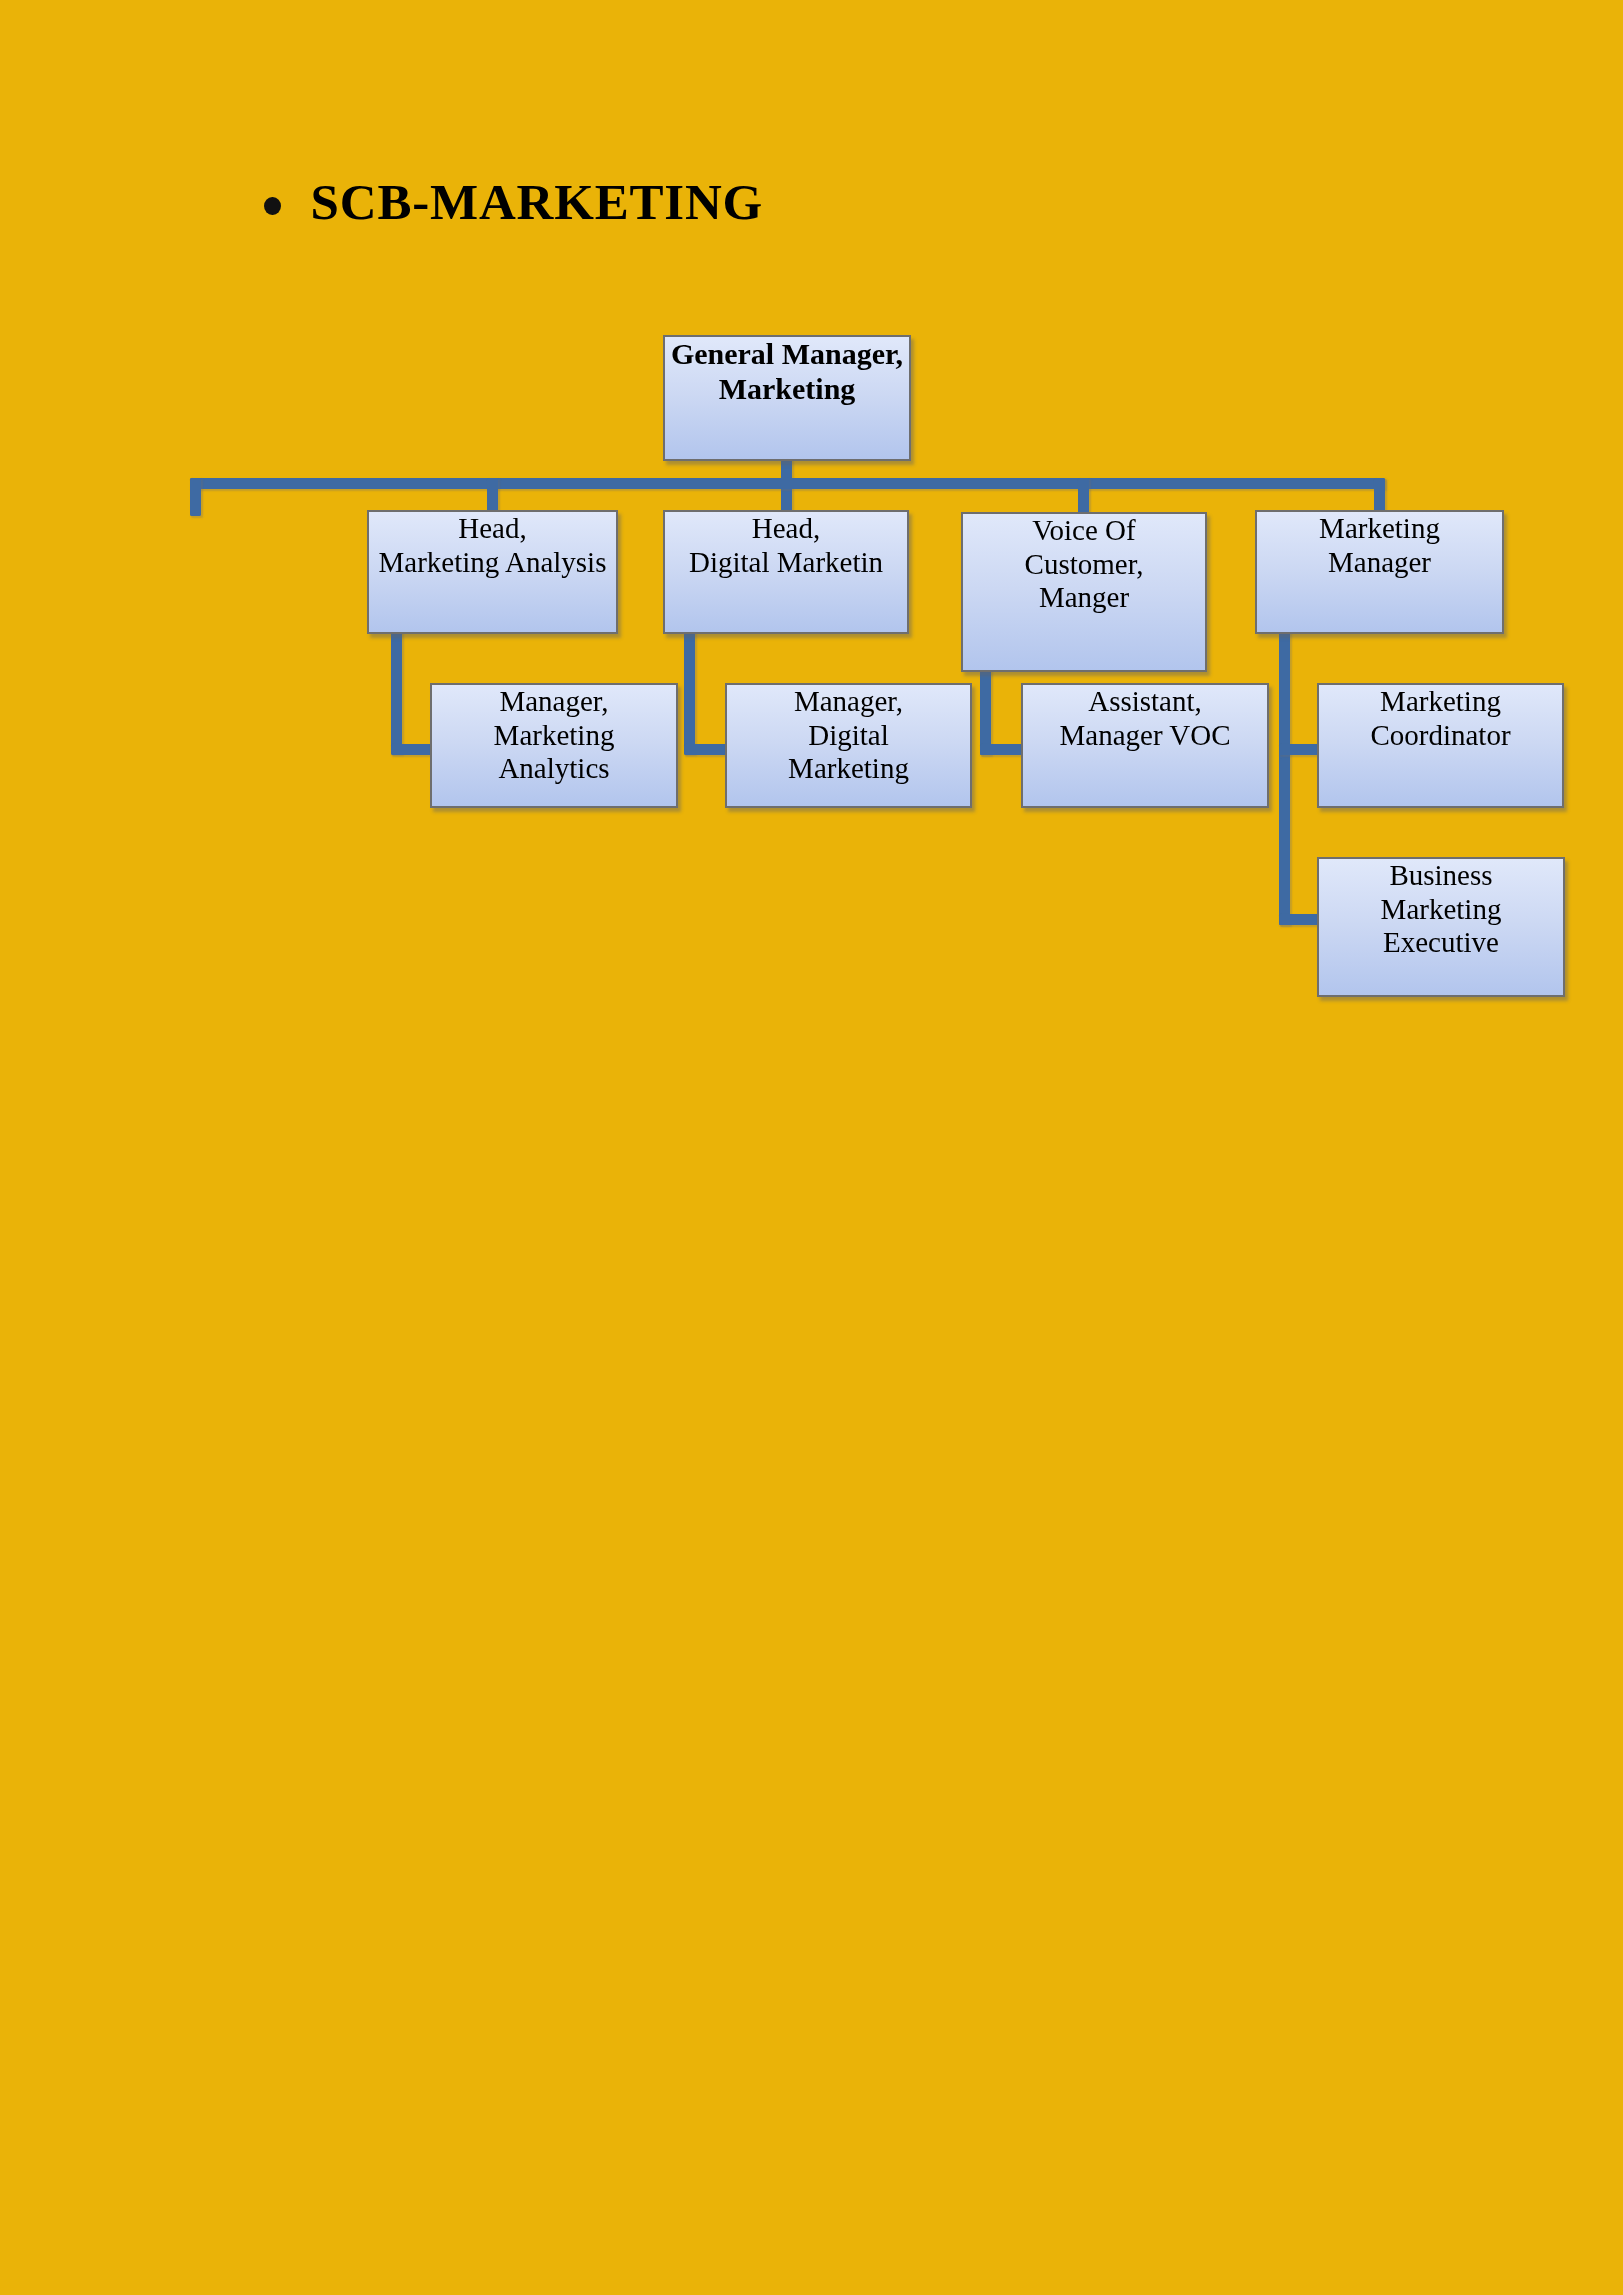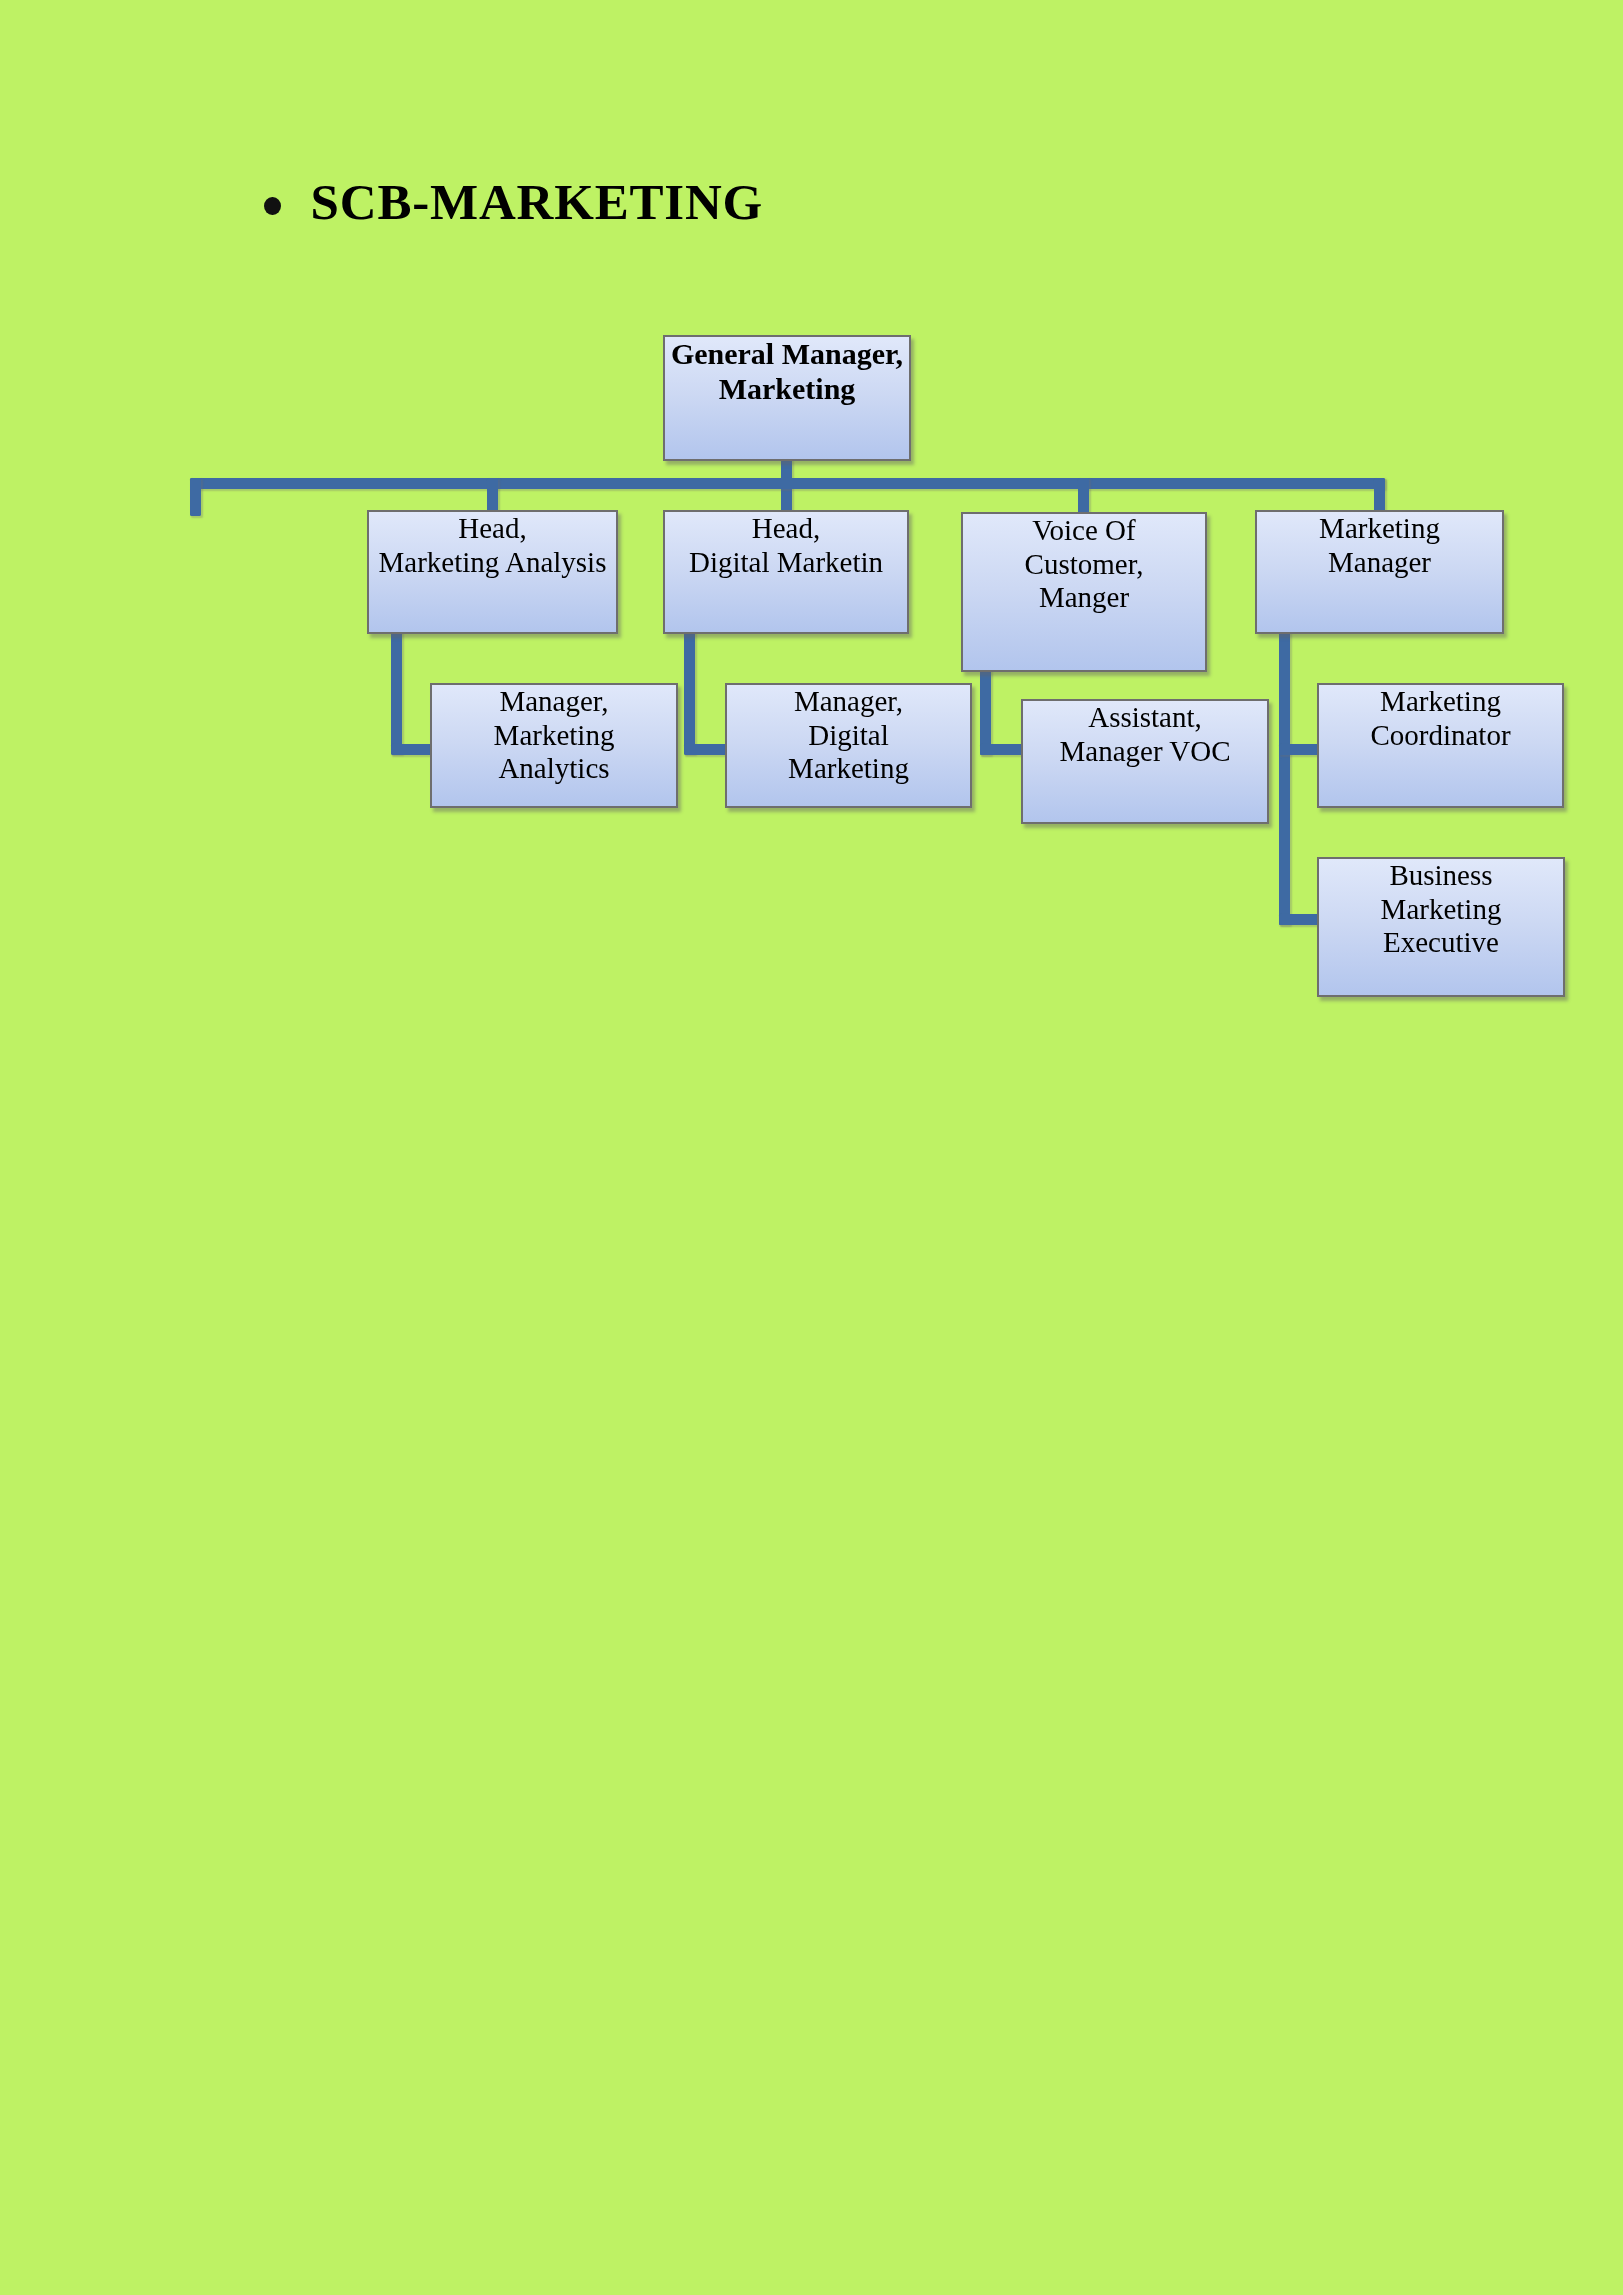--- a/index.html
+++ b/index.html
@@ -4,21 +4,21 @@
 <style>
   html, body {
     margin: 0;
     padding: 0;
     background: #ffffff;
   }
   #page {
     position: relative;
     width: 1623px;
     height: 2295px;
-    background: #bef264;
+    background: #eab308;
     overflow: hidden;
     font-family: "Liberation Serif", serif;
     color: #000000;
   }
 
   
   #title-row {
     position: absolute;
     left: 264px;
     top: 173px;
@@ -86,21 +86,21 @@
     font-size: 30px;
   }
   #node-root  { left: 663px;  top: 335px;  width: 248px; height: 126px; }
   #node-b1    { left: 72px;   top: 510px;  width: 247px; height: 124px; }
   #node-b2    { left: 367px;  top: 510px;  width: 251px; height: 124px; }
   #node-b3    { left: 663px;  top: 510px;  width: 246px; height: 124px; }
   #node-b4    { left: 961px; top: 512px;  width: 246px; height: 160px; }
   #node-b5    { left: 1255px; top: 510px;  width: 249px; height: 124px; }
   #node-c1    { left: 430px;  top: 683px;  width: 248px; height: 125px; }
   #node-c2    { left: 725px;  top: 683px;  width: 247px; height: 125px; }
-  #node-c3    { left: 1021px; top: 683px;  width: 248px; height: 125px; margin-top: 16px; }
+  #node-c3    { left: 1021px; top: 683px;  width: 248px; height: 125px; }
   #node-c4    { left: 1317px; top: 683px;  width: 247px; height: 125px; }
   #node-c5    { left: 1317px; top: 857px; width: 248px; height: 140px; }
 </style>
 </head>
 <body>
 
 <div id="page">
 
   <div id="title-row">
     <div id="title-bullet"></div>

